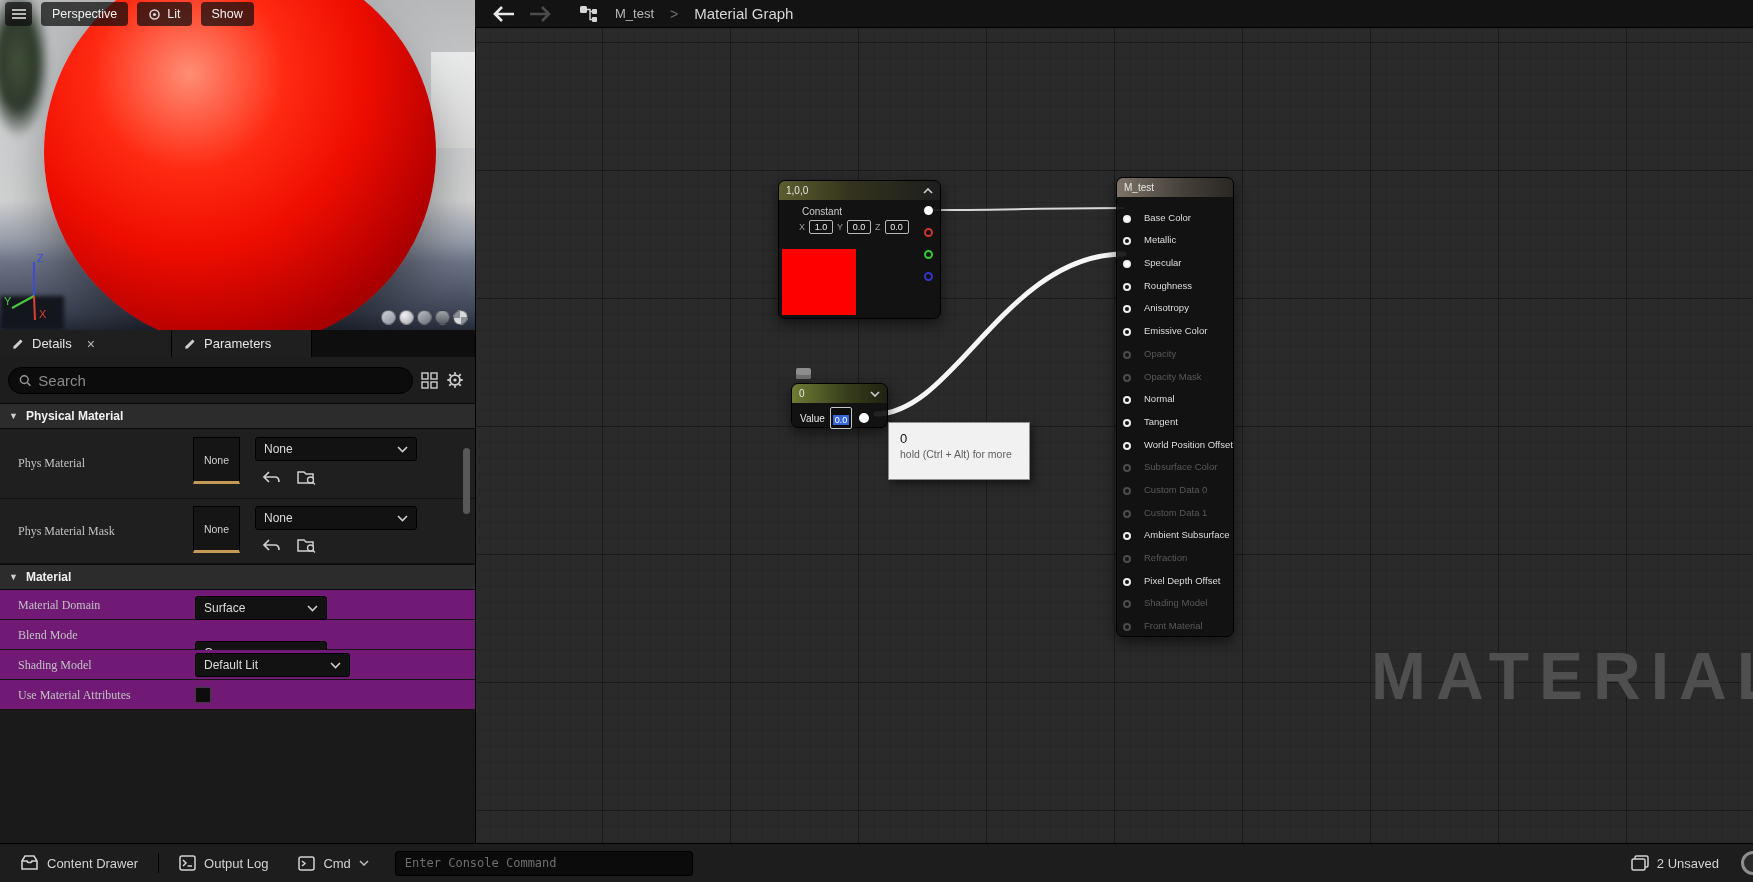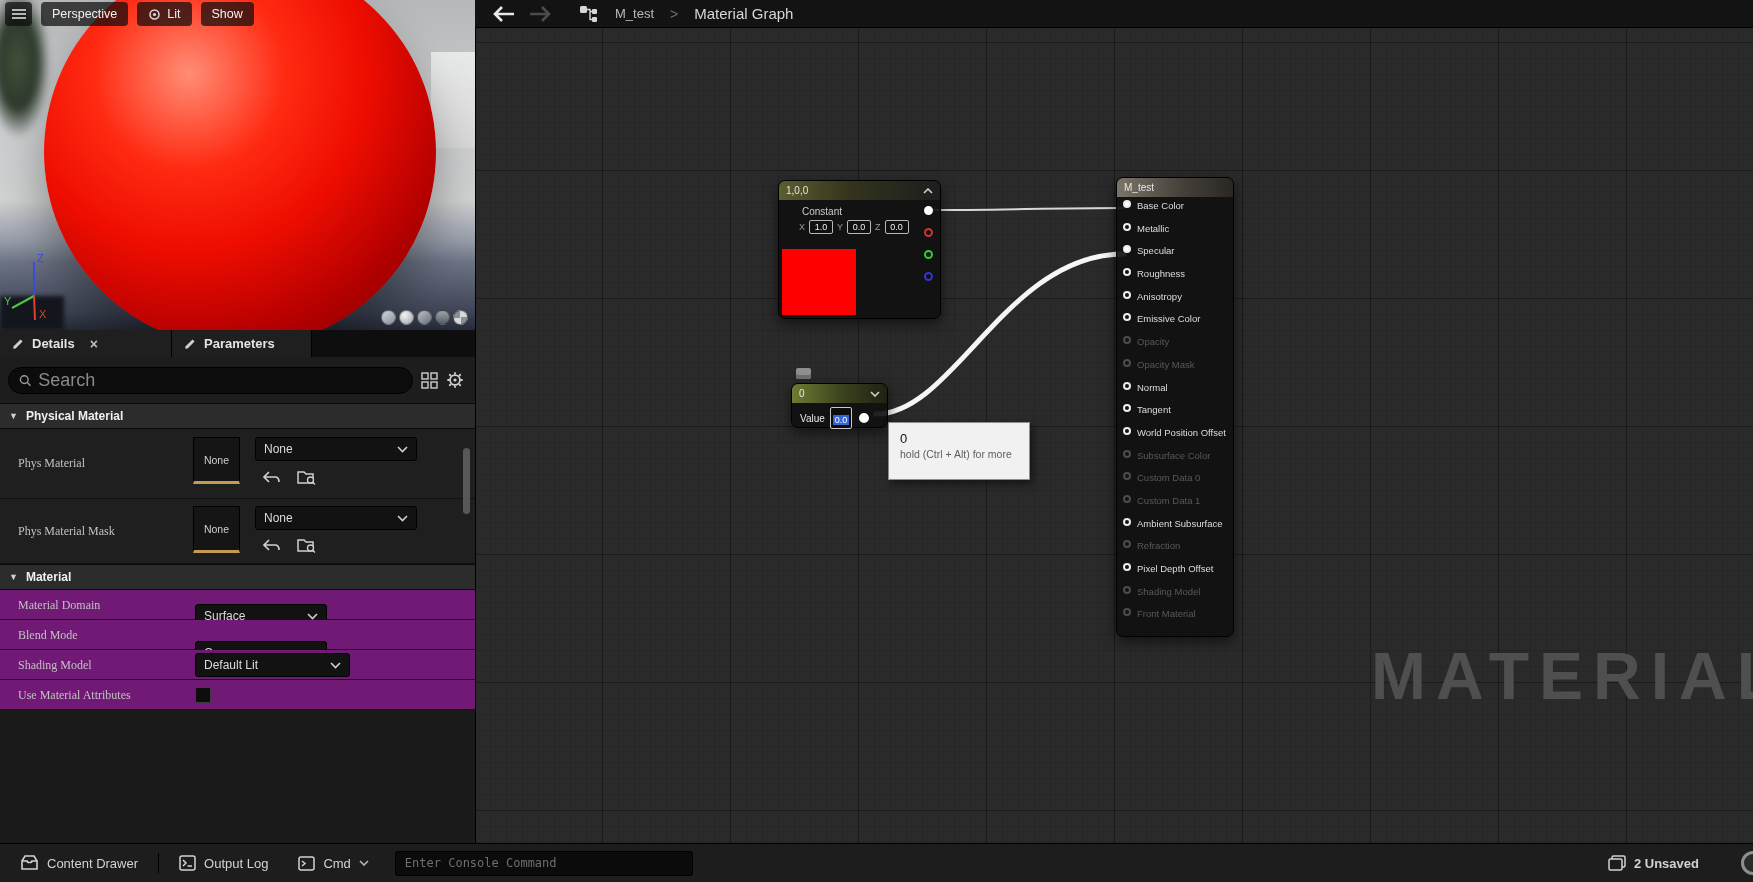--- a/index.html
+++ b/index.html
@@ -54,21 +54,21 @@
     background:#8e8e8e; border-radius:2px; box-shadow:inset 0 -4px 0 #6f6f6f; }
   .scalar-node { left:315px; top:355px; width:97px; height:45px; }
   .scalar-body { display:flex; align-items:center; gap:5px; padding:4px 5px 0 8px; }
   .value-label { font-size:10px; color:#e8e8e8; }
   .value-box { background:#0d0d0d; border:1px solid #c8c8c8; border-radius:2px; padding:1px 2px; }
   .value-sel { background:var(--selection-blue); color:#fff; font-size:9px; padding:0 2px; }
   .scalar-pin { width:10px; height:10px; border-radius:50%; background:#fff; border:2px solid #fff; margin-left:2px; }
 
   .result-node { left:640px; top:149px; width:118px; }
   .result-pins { padding:3px 0 5px 0; }
-  .pin-row { display:flex; align-items:flex-start; gap:6px; height:22.7px; padding-left:6px; }
+  .pin-row { display:flex; align-items:flex-end; gap:13px; height:22.7px; padding-left:6px; }
   .pin-dot { width:8px; height:8px; border-radius:50%; border:2px solid #ededed; flex:0 0 auto; }
   .pin-dot.connected { background:#ffffff; }
   .pin-label { font-size:9.5px; color:#dedede; white-space:nowrap; }
   .pin-row.disabled .pin-dot { border-color:#4c4c4c; }
   .pin-row.disabled .pin-label { color:#595959; }
 
   .tooltip { position:absolute; left:412px; top:394px; width:142px; height:58px;
     background:#f1f1f1; border:1px solid #8d8d8d; box-shadow:3px 4px 8px rgba(0,0,0,0.5); z-index:20; }
   .tt-title { font-size:13px; color:#111; padding:8px 11px 2px; }
   .tt-hint { font-size:10.5px; color:#5f5f5f; padding:0 11px; }
@@ -92,28 +92,28 @@
   .mesh-icons { position:absolute; right:7px; bottom:5px; display:flex; gap:3px; }
   .mesh-icon { width:15px; height:15px; border-radius:50%; border:1px solid rgba(0,0,0,0.35); }
   .mi-1 { background:linear-gradient(145deg,#cfd3da,#8c909a); }
   .mi-2 { background:radial-gradient(circle at 35% 30%,#f2f2f3,#9fa3ab); }
   .mi-3 { background:linear-gradient(145deg,#b9bdc4,#6c7078); }
   .mi-4 { background:linear-gradient(180deg,#9fa3aa,#565a61); }
   .mi-5 { background:repeating-conic-gradient(#d8d9db 0 25%, #8b8f97 0 50%); }
 
   
   .details-panel { position:absolute; left:0; top:330px; width:475px; height:513px; background:#1a1a1a; }
-  .tab-bar { height:27px; background:#a21caf; display:flex; align-items:stretch;font-weight:bold; }
+  .tab-bar { height:27px; background:#a21caf; display:flex; align-items:stretch; }
   .tab { display:flex; align-items:center; gap:7px; padding:0 12px; background:#1f1f1f;
     border-right:1px solid #000; color:#e4e4e4; font-size:13px; }
   .tab-close { color:#bdbdbd; font-size:14px; margin-left:8px; cursor:default; }
   .search-row { height:46px; background:#1d1d1d; display:flex; align-items:center; padding:0 8px; gap:8px; }
   .search-box { flex:0 0 auto; width:405px; height:27px; background:#0c0c0c; border:1px solid #000;
     border-radius:14px; display:flex; align-items:center; gap:7px; padding:0 10px; }
-  .search-box input { background:transparent; border:none; outline:none; color:#cfcfcf; font-size:18px;
+  .search-box input { background:transparent; border:none; outline:none; color:#cfcfcf; font-size:15px;
     width:100%; font-family:"Liberation Sans", sans-serif; }
   .search-box input::placeholder { color:#8a8a8a; }
   .section-header { height:26px; background:#2c2c2c; border-top:1px solid #0a0a0a; border-bottom:1px solid #0a0a0a;
     display:flex; align-items:center; gap:8px; padding:0 9px; color:#f0f0f0; font-weight:700; font-size:12px; }
   .tri { color:#cfcfcf; font-size:9px; }
   .asset-row { position:relative; background:#1f1f1f; border-bottom:1px solid #121212; }
   .row-label { position:absolute; left:18px; color:#c2c2c2; font-size:12px;font-family:Liberation Serif, serif; }
   .asset-thumb { position:absolute; left:193px; width:47px; height:47px; background:#151515;
     border:1px solid #000; border-bottom:3px solid var(--asset-underline);
     display:flex; align-items:center; justify-content:center; color:#cfcfcf; font-size:10.5px; }
@@ -130,21 +130,21 @@
   
   .status-bar { position:absolute; left:0; top:843px; width:1753px; height:39px; background:#1d1d1d;
     border-top:1px solid #000; display:flex; align-items:center; padding:0 10px; gap:10px; }
   .sb-item { display:flex; align-items:center; gap:8px; color:#d2d2d2; font-size:13px; padding:0 10px; height:28px; border-radius:3px; }
   .sb-sep { width:1px; height:20px; background:#000; }
   .console-wrap { width:298px; height:25px; background:#0b0b0b; border:1px solid #000; border-radius:3px;
     display:flex; align-items:center; padding:0 9px; margin-left:6px; }
   .console-wrap input { width:100%; background:transparent; border:none; outline:none;
     font-family:"DejaVu Sans Mono", monospace; font-size:12px; color:#9a9a9a; }
   .console-wrap input::placeholder { color:#6f6f6f; }
-  .sb-right { margin-left:auto; display:flex; align-items:center; gap:32px;font-weight:bold; }
+  .sb-right { margin-left:auto; display:flex; align-items:center; gap:12px; }
   .rc-circle { width:24px; height:24px; border-radius:50%; border:3px solid #8e8e8e; background:#2a2a2a;
     margin-right:-22px; }
   svg { display:block; }
 </style>
 </head>
 <body>
 
 <div class="app" style="--selection-blue: #3566d6; --asset-underline: #c49a54;">
 
   <div class="graph-toolbar">
@@ -446,21 +446,21 @@
       </div>
     </div>
 
     <div class="section-header">
       <span class="tri">▼</span>
       <span>Material</span>
     </div>
 
     <div class="prop-row">
       <div class="row-label">Material Domain</div>
-      <div class="dropdown" style="left:195px; top:14px; width:132px;">
+      <div class="dropdown" style="left:195px; top:6px; width:132px;">
         <span>Surface</span>
         <svg width="11" height="7" viewBox="0 0 11 7">
             <path d="M1 1 L5.5 5.5 L10 1" stroke="#cfcfcf" stroke-width="1.6" fill="none"></path>
           </svg>
       </div>
     </div>
 
     <div class="prop-row">
       <div class="row-label">Blend Mode</div>
       <div class="dropdown" style="left:195px; top:21px; width:132px;">

